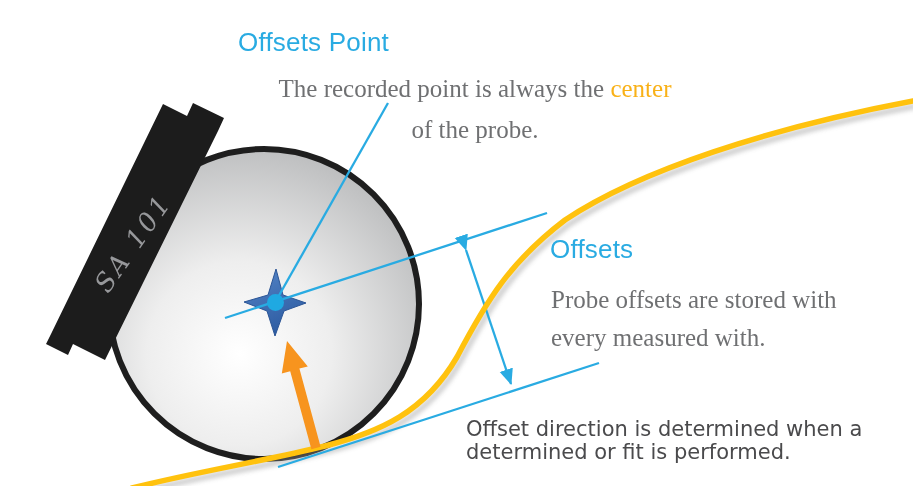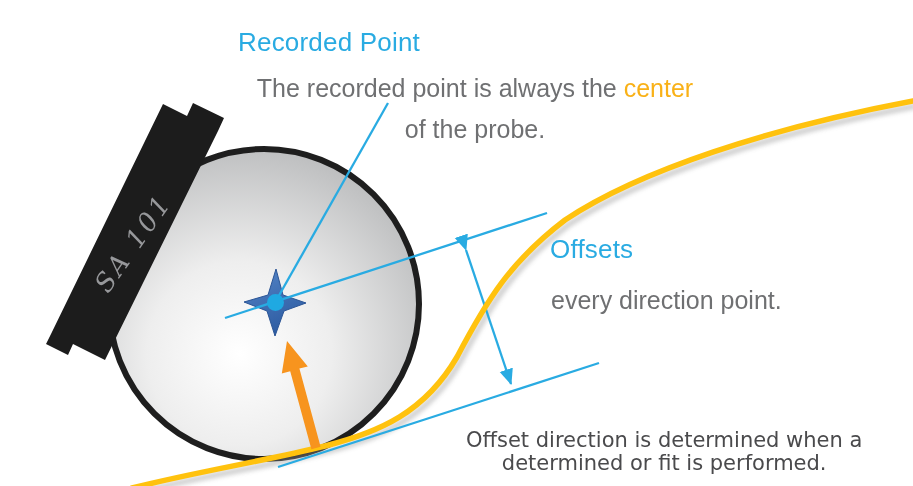--- a/index.html
+++ b/index.html
@@ -14,20 +14,21 @@
   .txt{position:absolute;white-space:nowrap;}
   .heading{
     font-size:26px;
     color:#29ABE2;
     letter-spacing:0.2px;
   }
   .body-copy{
     font-size:25px;
     color:#6F7072;
     line-height:41px;
+    font-family:Liberation Serif, serif;
   }
   .center-align{text-align:center;}
   .hl{color:#F9B117;}
   .note{
     font-family:"DejaVu Sans", sans-serif;
     font-size:21px;
     color:#4A4A4C;
     line-height:23px;
   }
   .probe-label{
@@ -81,31 +82,32 @@
 
     <circle cx="275.5" cy="302.5" r="8.5" fill="#1FA9E2"></circle>
 
     <path d="M132,488 C200,471 265,461 325,446 C380,432 425,412 457,357 C487,300 510,262 565,220 C640,170 770,128 913,101" fill="none" stroke="#FFC20E" stroke-width="5.5" stroke-linecap="round"></path>
 
     <path d="M287,341 L307.8,366.4 L299.4,368.6 L320.6,446.7 L311.4,449.3 L290.2,371.2 L281.8,373.4 Z" fill="#F7941E"></path>
   </svg>
 
   <div class="probe-label">SA 101</div>
 
-  <div class="txt heading" style="left:238px;top:27px;">Recorded Point</div>
+  <div class="txt heading" style="left:238px;top:27px;">Offsets Point</div>
 
   <div class="txt body-copy center-align" style="left:185px;top:68px;width:580px;">
     <div><span>The recorded point is always the </span><span class="hl">center</span></div>
     <div>of the probe.</div>
   </div>
 
   <div class="txt heading" style="left:550px;top:234px;text-align:center;">Offsets</div>
 
   <div class="txt body-copy" style="left:551px;top:281px;line-height:38px;">
-    <div>every direction point.</div>
+    <div>Probe offsets are stored with</div>
+    <div>every measured with.</div>
   </div>
 
-  <div class="txt note" style="left:466px;top:429px;text-align:center;">
+  <div class="txt note" style="left:466px;top:418px;">
     <div>Offset direction is determined when a</div>
     <div>determined or fit is performed.</div>
   </div>
 
 </div>
 
 </body></html>

